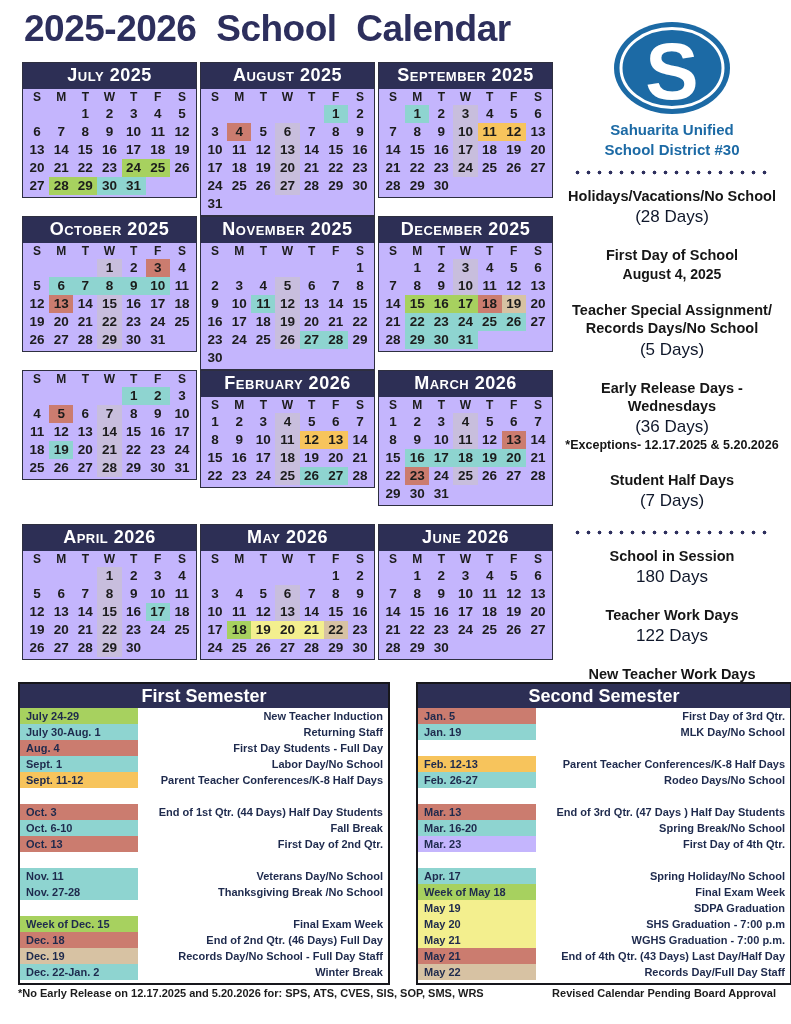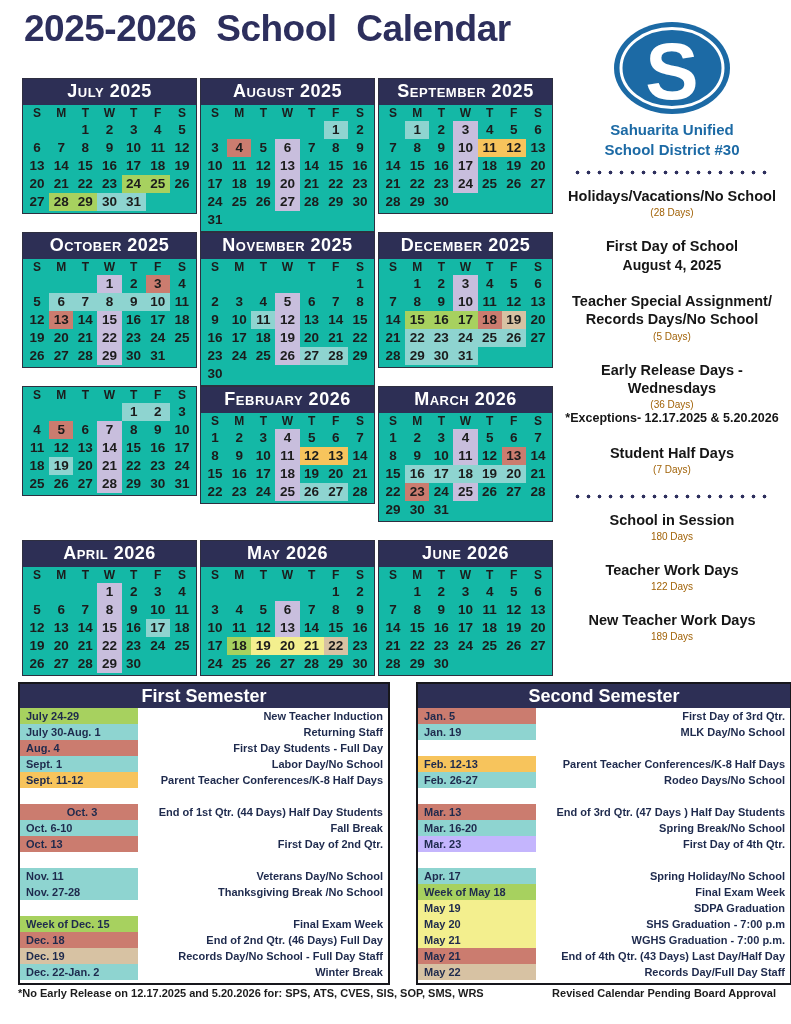--- a/index.html
+++ b/index.html
@@ -5,38 +5,38 @@
   * { margin:0; padding:0; box-sizing:border-box; }
   body { background:#888; }
   .page { width:791px; height:1024px; position:relative; background:#ffffff;
           font-family:"Liberation Sans", sans-serif; overflow:hidden; margin:0 auto; }
   .title { position:absolute; left:24px; top:8px; font-size:37px; font-weight:900;
            color:#2d2f5d; letter-spacing:-0.5px; word-spacing:10px; }
 
   
   .cal-area { position:absolute; left:22px; top:62px; width:534px; display:grid;
               grid-template-columns:repeat(3,175px); grid-auto-rows:154px; column-gap:3px; }
-  .cal { width:175px; border:1.5px solid #2e2f40; background:#14b8a6; align-self:start;margin-top:16px; }
+  .cal { width:175px; border:1.5px solid #2e2f40; background:#c4b5fd; align-self:start; }
   .cal-head { background:#2d2f55; color:#fff; font-variant:small-caps; font-weight:700;
               font-size:18px; text-align:center; height:26px; line-height:25px; letter-spacing:0.5px; }
   .cal-body { padding:1px 2px 2px; }
   .cal-grid { display:grid; grid-template-columns:repeat(7,1fr); }
   .dow { font-size:12px; font-weight:700; text-align:center; height:15px; line-height:15px; color:#1c1c1c; }
   .day { font-size:13.5px; font-weight:700; text-align:center; height:18px; line-height:18px; color:#1c1c1c; }
 
   
   .sidebar { position:absolute; left:556px; top:20px; width:232px; text-align:center; color:#1a1a1a; }
   .logo { display:block; margin:0 auto; }
   .district { color:#1c6aa5; font-weight:700; font-size:15px; line-height:1.3; margin-top:3px; }
   .dots { height:5px; margin:11px auto 12px; width:200px;
           background-image:radial-gradient(circle, #2d2f5d 1.8px, transparent 2.1px);
           background-size:11px 5px; background-position:left center; background-repeat:repeat-x; }
   .leg-item { margin-bottom:19px; }
   .leg-title { font-weight:700; font-size:14.5px; white-space:pre-line; line-height:1.25; color:#161616; }
-  .leg-sub { font-size:10px; color:#a16207; margin-top:2px; }
+  .leg-sub { font-size:17px; color:#0f172a; margin-top:2px; }
   .leg-sub.bold { font-weight:700; color:#161616; font-size:14px; }
   .leg-note { font-weight:700; font-size:12.5px; margin-top:1px; color:#161616; }
 
   
   .sem { position:absolute; top:682px; border:2px solid #17171c; background:#fff; }
   #sem-first { left:18px; width:372px; }
   #sem-second { left:416px; width:376px; }
   .sem-head { background:#2d2f55; color:#fff; font-weight:700; font-size:18px;
               text-align:center; height:24px; line-height:24px; }
   .sem-body { padding-bottom:3px; }
@@ -691,21 +691,21 @@
         <div class="sem-row">
           <div class="sem-date" style="background: rgb(142, 212, 208);">Sept. 1</div>
           <div class="sem-desc">Labor Day/No School</div>
         </div>
         <div class="sem-row">
           <div class="sem-date" style="background: rgb(247, 196, 92);">Sept. 11-12</div>
           <div class="sem-desc">Parent Teacher Conferences/K-8 Half Days</div>
         </div>
         <div class="sem-gap"></div>
         <div class="sem-row">
-          <div class="sem-date" style="background: rgb(203, 124, 111); text-align: center;">Oct. 3</div>
+          <div class="sem-date" style="background: rgb(203, 124, 111);">Oct. 3</div>
           <div class="sem-desc">End of 1st Qtr. (44 Days) Half Day Students</div>
         </div>
         <div class="sem-row">
           <div class="sem-date" style="background: rgb(142, 212, 208);">Oct. 6-10</div>
           <div class="sem-desc">Fall Break</div>
         </div>
         <div class="sem-row">
           <div class="sem-date" style="background: rgb(203, 124, 111);">Oct. 13</div>
           <div class="sem-desc">First Day of 2nd Qtr.</div>
         </div>

